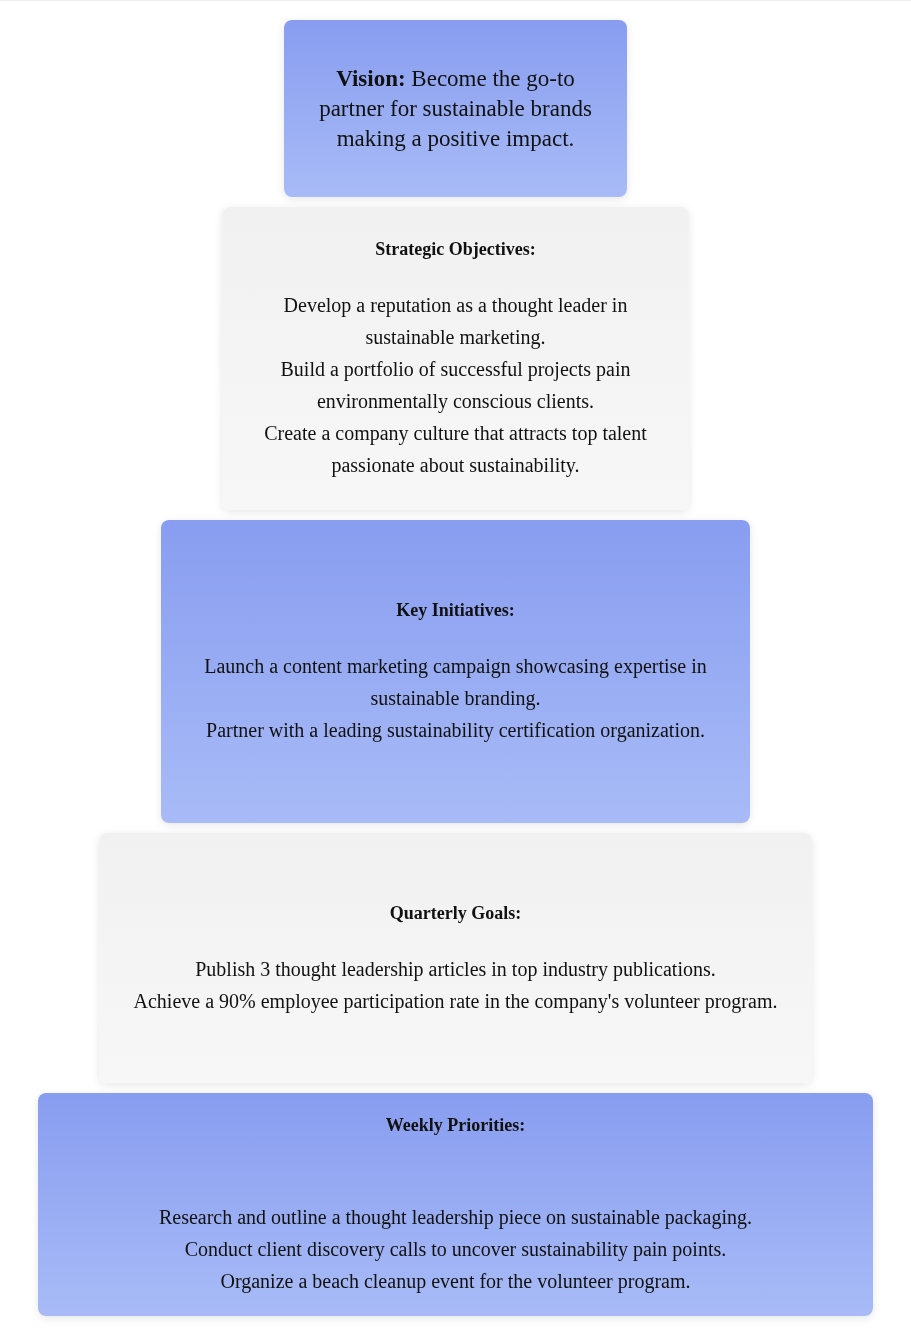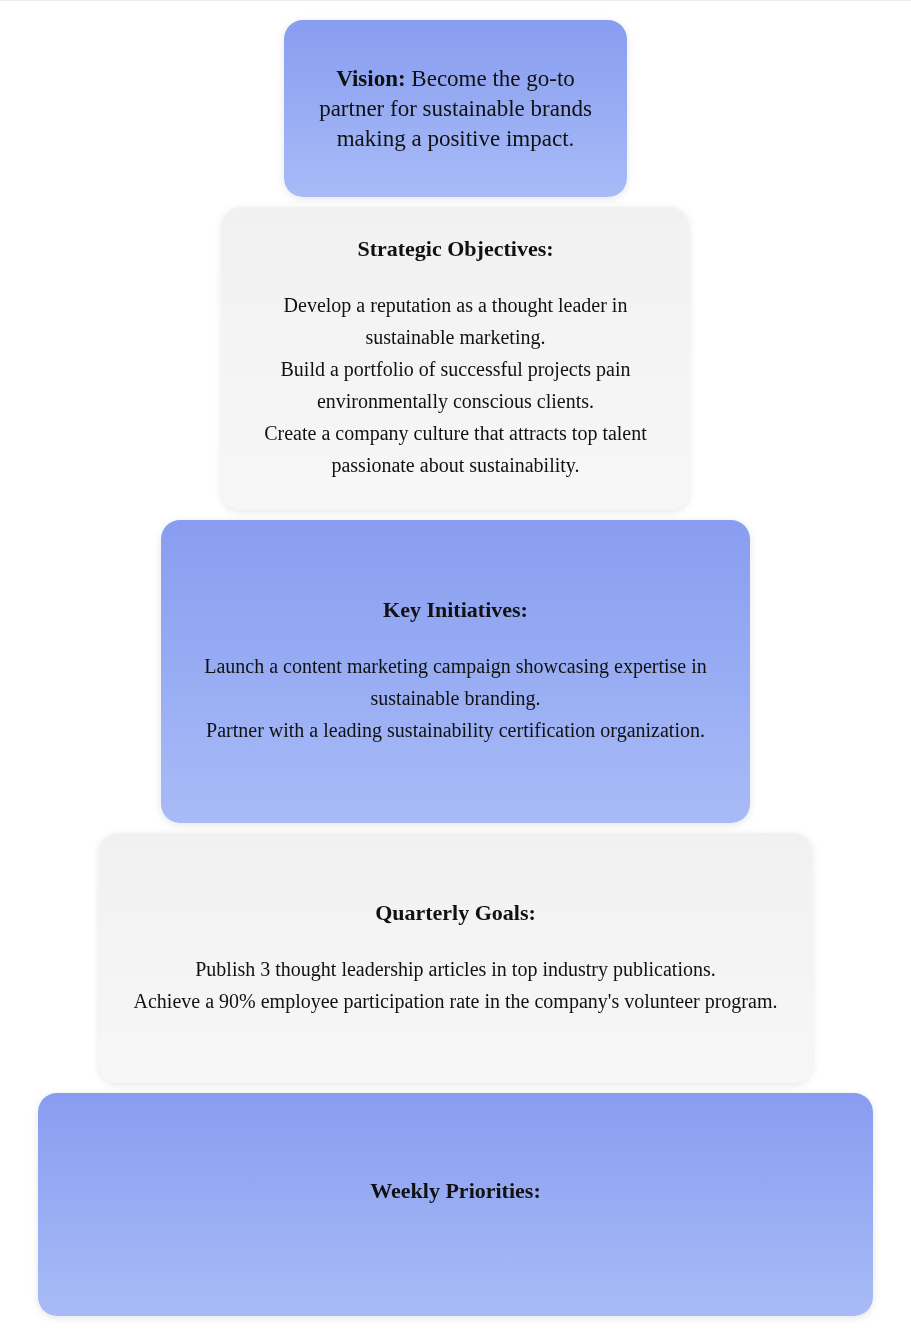--- a/index.html
+++ b/index.html
@@ -20,21 +20,21 @@
   .pyramid {
     position: relative;
     width: 911px;
     padding-top: 19px;
     display: flex;
     flex-direction: column;
     align-items: center;
   }
   .level {
     box-sizing: border-box;
-    border-radius: 19px;
+    border-radius: 8px;
     text-align: center;
     box-shadow: 0 2px 8px rgba(0,0,0,0.10);
     margin-bottom: 10px;
     display: flex;
     flex-direction: column;
     justify-content: center;
     align-items: center;
   }
   .level.blue {
     background: linear-gradient(to bottom, #889df0 0%, #a8bbf7 100%);
@@ -49,21 +49,21 @@
   .lvl-weekly   { width: 835px; height: 223px; padding: 0 30px; gap: 36px; }
 
   .vision-text {
     font-size: 23px;
     line-height: 30px;
     margin: 0;
   }
   .vision-text b { font-weight: bold; }
 
   .level h3 {
-    font-size: 22px;
+    font-size: 18px;
     font-weight: bold;
     margin: 0 0 27px 0;
     line-height: 26px;
   }
   .items {
     margin: 0;
     padding: 0;
     list-style: none;
     font-size: 20px;
     line-height: 32px;
@@ -99,15 +99,20 @@
   <div class="level gray lvl-quarter">
     <h3>Quarterly Goals:</h3>
     <ul class="items">
       <li>Publish 3 thought leadership articles in top industry publications.</li>
       <li>Achieve a 90% employee participation rate in the company's volunteer program.</li>
     </ul>
   </div>
 
   <div class="level blue lvl-weekly">
     <h3>Weekly Priorities:</h3>
+    <ul class="items">
+      <li>Research and outline a thought leadership piece on sustainable packaging.</li>
+      <li>Conduct client discovery calls to uncover sustainability pain points.</li>
+      <li>Organize a beach cleanup event for the volunteer program.</li>
+    </ul>
   </div>
 
 </div>
 
 </body></html>

